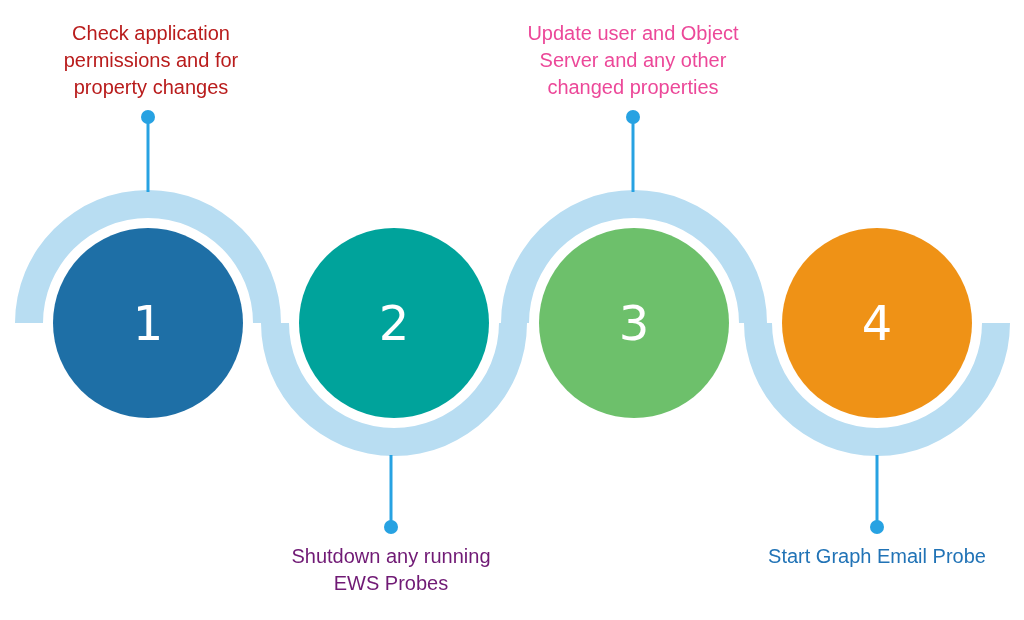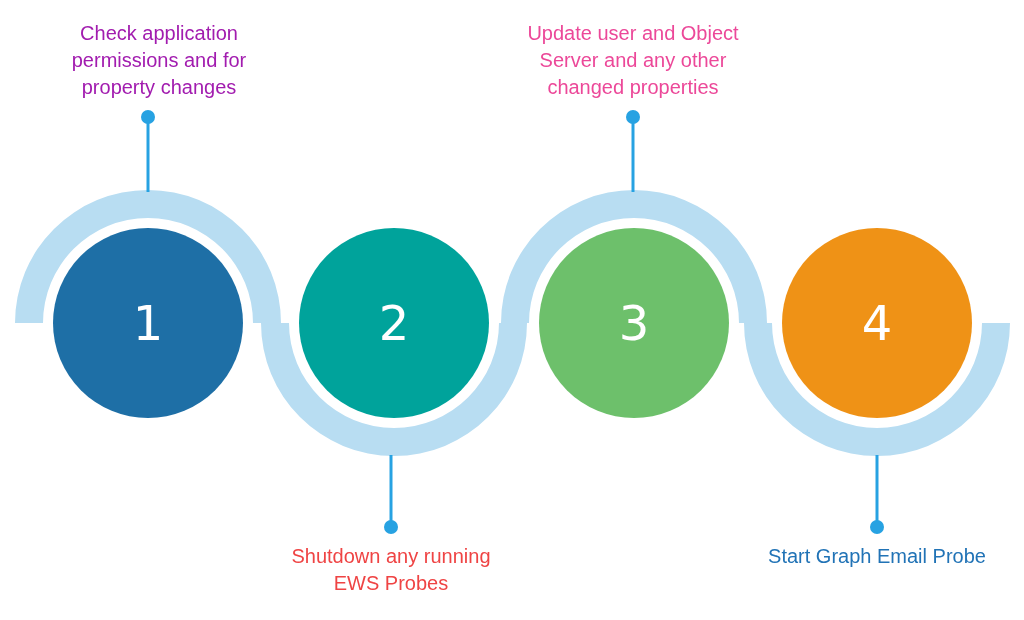--- a/index.html
+++ b/index.html
@@ -80,21 +80,21 @@
   <div class="step-circle" style="left: 299px; top: 228px; background: rgb(0, 163, 155);">
     <span class="step-number" style="color: rgb(255, 255, 255);">2</span>
   </div>
   <div class="step-circle" style="left: 539px; top: 228px; background: rgb(109, 192, 107);">
     <span class="step-number" style="color: rgb(255, 255, 255);">3</span>
   </div>
   <div class="step-circle" style="left: 782px; top: 228px; background: rgb(239, 146, 22);">
     <span class="step-number" style="color: rgb(255, 255, 255);">4</span>
   </div>
 
-  <div class="step-label" style="left: 39px; top: 20px; width: 240px; color: #a21caf;">Check application permissions and for property changes</div>
+  <div class="step-label" style="left: 31px; top: 20px; width: 240px; color: #b91c1c;">Check application permissions and for property changes</div>
 
-  <div class="step-label" style="left: 271px; top: 543px; width: 240px; color: #ef4444;">Shutdown any running EWS Probes</div>
+  <div class="step-label" style="left: 271px; top: 543px; width: 240px; color: #701a75;">Shutdown any running EWS Probes</div>
 
   <div class="step-label" style="left: 513px; top: 20px; width: 240px; color: #ec4899;">Update user and Object Server and any other changed properties</div>
 
   <div class="step-label" style="left: 727px; top: 543px; width: 300px; color: rgb(33, 115, 182);">Start Graph Email Probe</div>
 
 </div>
 
 </body></html>

